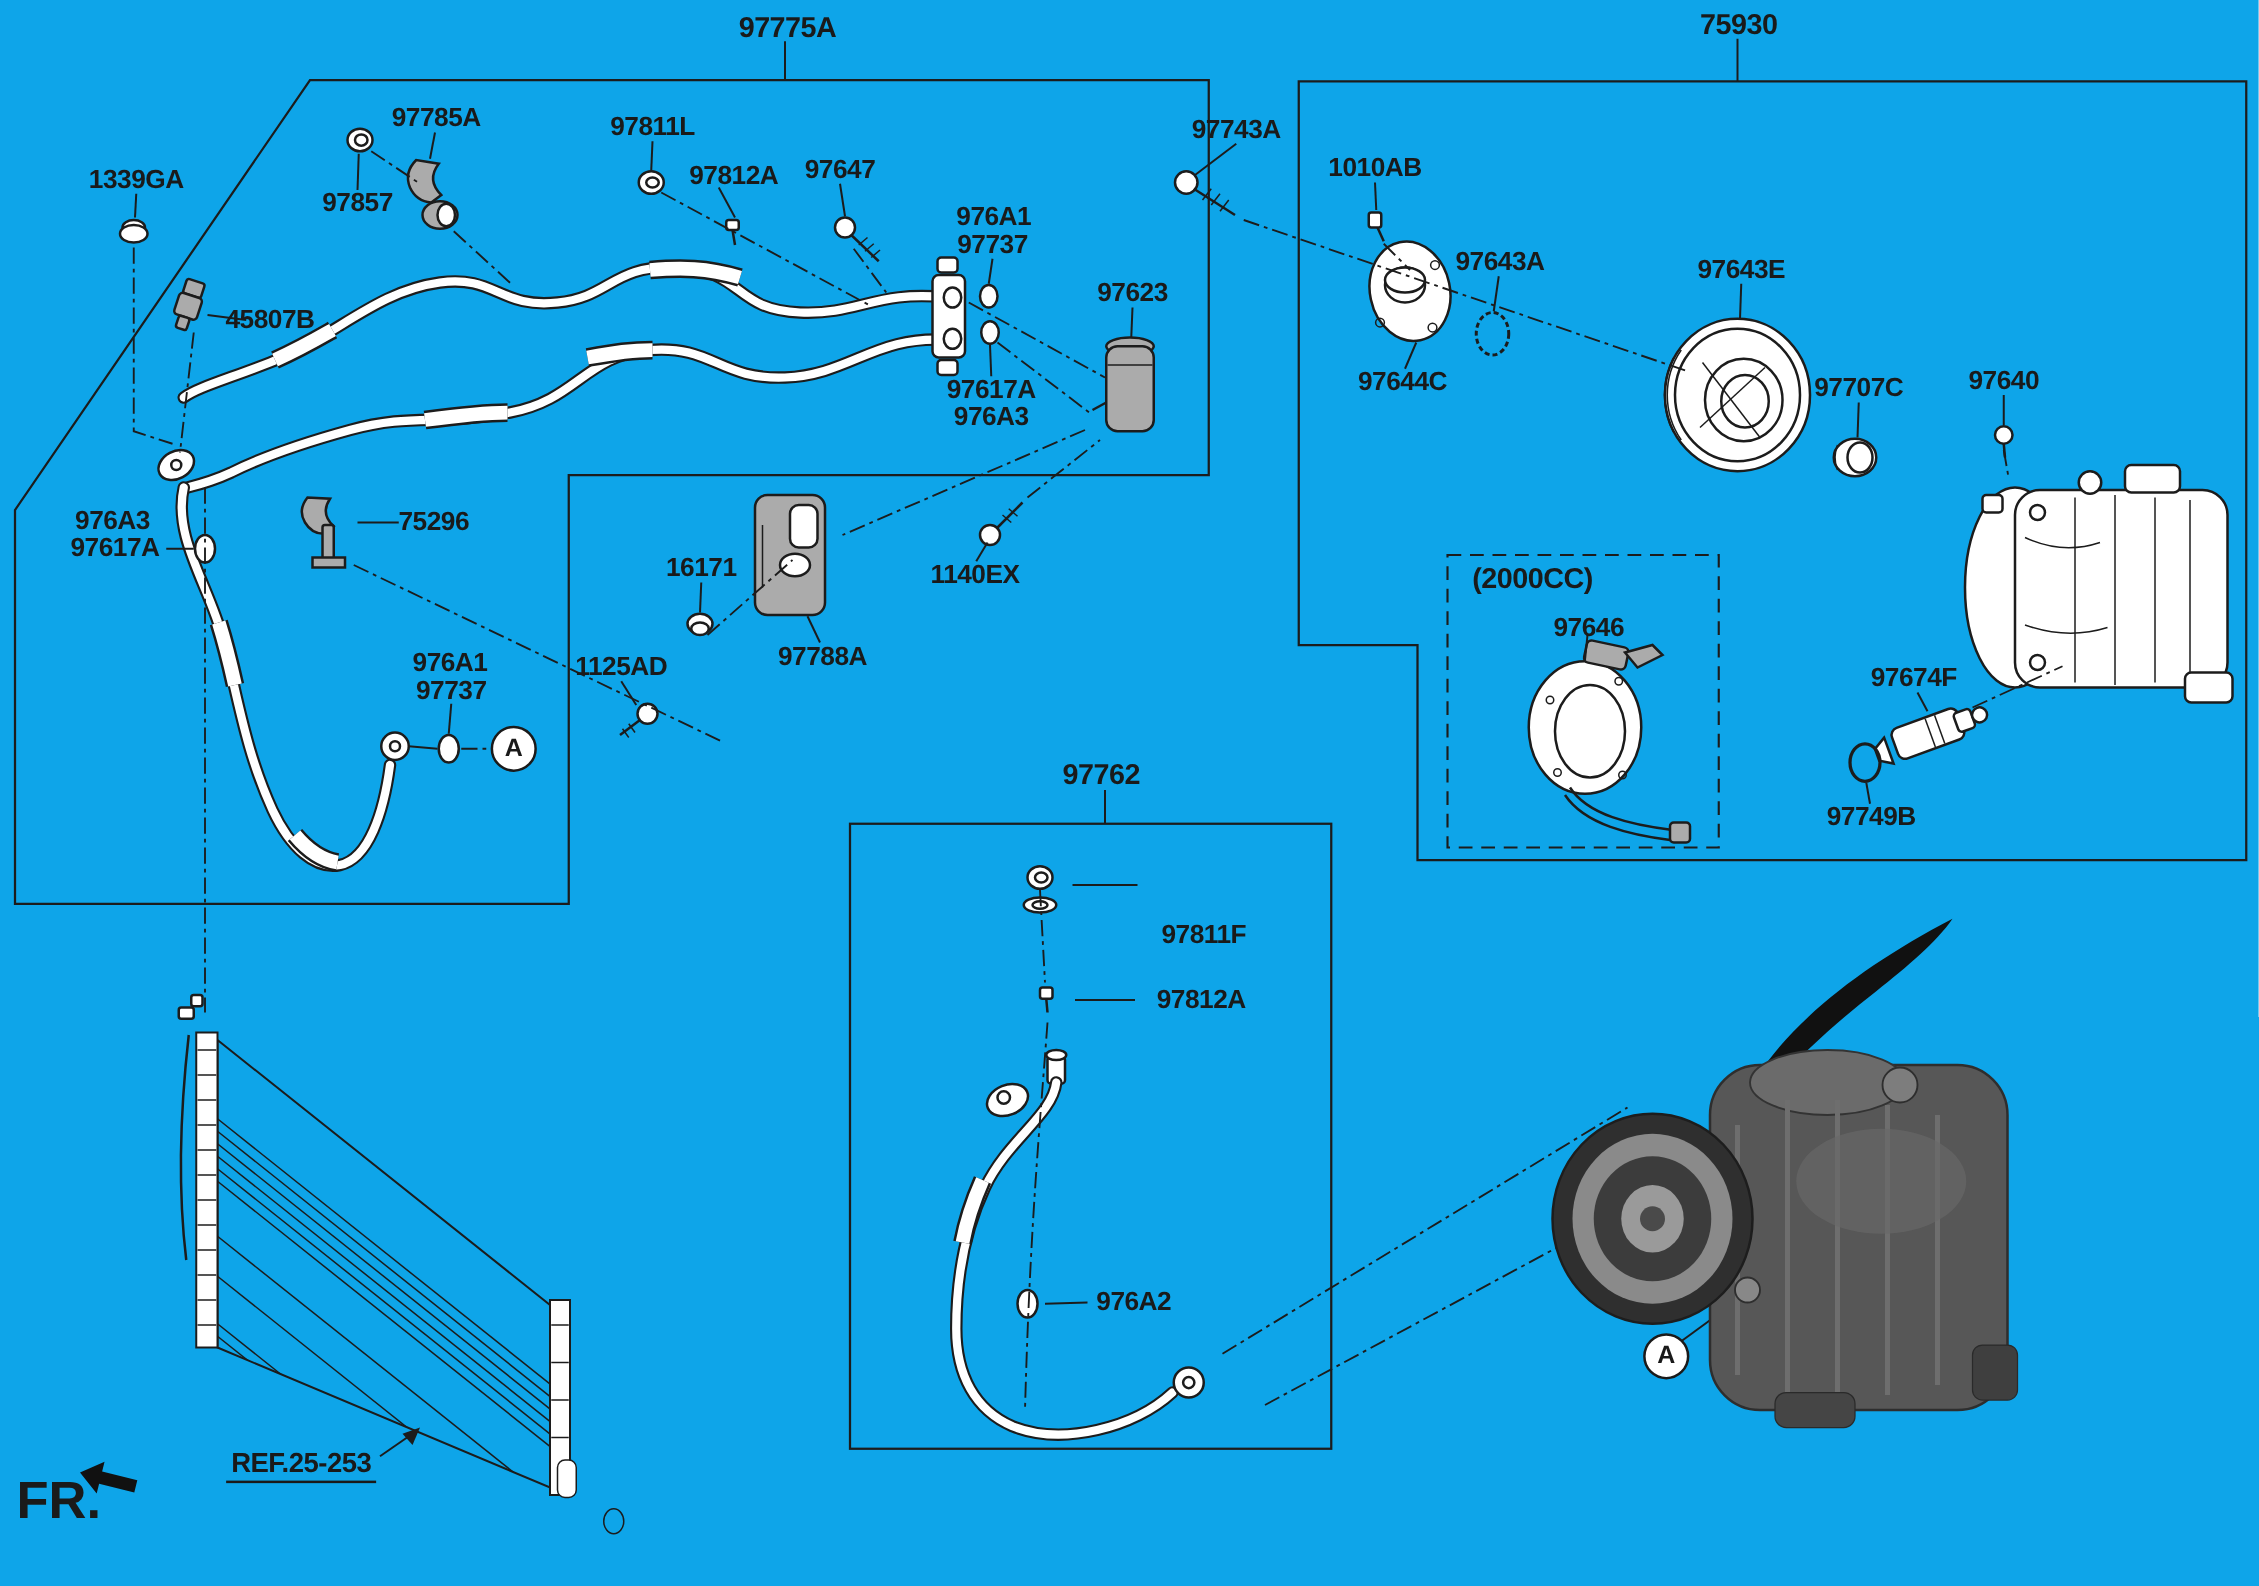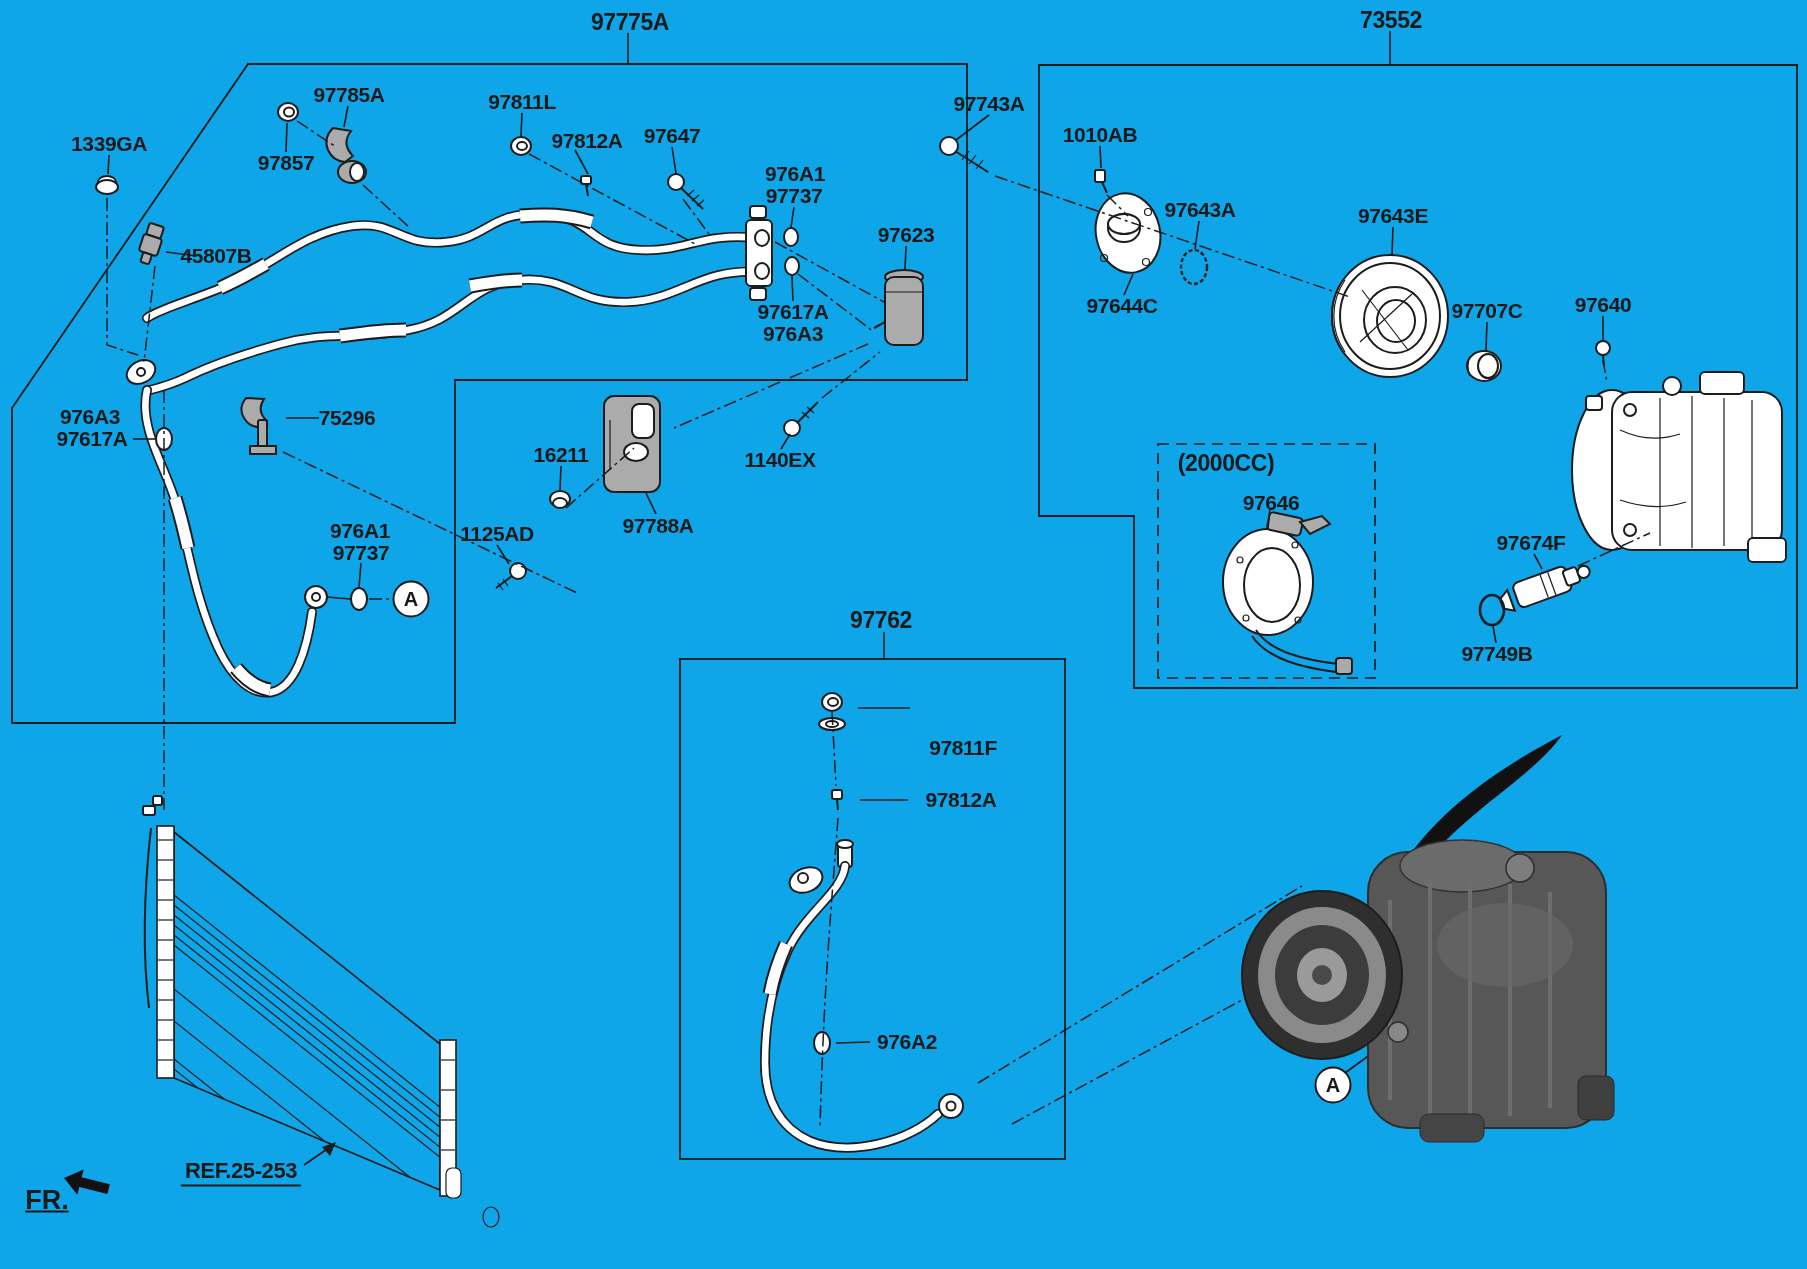--- a/index.html
+++ b/index.html
@@ -2,21 +2,21 @@
 <html><head>
 <meta charset="utf-8">
 <style>
   html,body{margin:0;padding:0;background:#fff;}
   .stage{position:relative;width:1807px;height:1269px;background:#0ea5e9;overflow:hidden;
          font-family:"Liberation Sans",sans-serif;}
   .stage svg{position:absolute;left:0;top:0;}
   .lbl{position:absolute;transform:translate(-50%,-50%);font:bold 21px "Liberation Sans",sans-serif;
        color:#1a1a1a;white-space:nowrap;letter-spacing:-0.4px;}
   .big{font-size:23px;}
-  .frlbl{font-size:27px;letter-spacing:0;text-decoration:underline;}
+  .frlbl{font-size:42px;letter-spacing:0;}
   .reflbl{font-size:22px;border-bottom:2.2px solid #1a1a1a;padding:0 4px 1px 4px;text-align:right;}
   .amark{position:absolute;transform:translate(-50%,-50%);width:33px;height:33px;border:2.4px solid #1a1a1a;
          border-radius:50%;display:flex;align-items:center;justify-content:center;
          font:bold 20px "Liberation Sans",sans-serif;color:#1a1a1a;background:#fff;}
   
   .bx{fill:none;stroke:#1c1c1c;stroke-width:1.8;}
   .dsh{fill:none;stroke:#1c1c1c;stroke-width:1.7;stroke-dasharray:11 7;}
   .ld{fill:none;stroke:#1c1c1c;stroke-width:1.6;}
   .dd{fill:none;stroke:#1c1c1c;stroke-width:1.5;stroke-dasharray:13 4 3 4;}
   .po{fill:none;stroke:#1c1c1c;stroke-width:10;stroke-linecap:round;}
@@ -386,40 +386,40 @@
     <g transform="translate(64,1178) rotate(14)">
       <polygon points="46,-5 17,-5 17,-13 0,0 17,13 17,5 46,5" fill="#111"></polygon>
     </g>
     <line class="ld" x1="304" y1="1165" x2="330" y2="1147"></line>
     <polygon points="336,1142 322,1147 330,1156" fill="#1c1c1c"></polygon>
     <ellipse cx="491" cy="1217" rx="8" ry="10" class="thin"></ellipse>
   </g>
 </svg>
 
   <div class="lbl big" style="left:630px;top:22px">97775A</div>
-  <div class="lbl big" style="left:1391px;top:20px">73552</div>
+  <div class="lbl big" style="left:1391px;top:20px">75930</div>
   <div class="lbl big" style="left:881px;top:620px">97762</div>
   <div class="lbl big" style="left:1226px;top:463px">(2000CC)</div>
 
   <div class="lbl" style="left:109px;top:144px">1339GA</div>
   <div class="lbl" style="left:286px;top:163px">97857</div>
   <div class="lbl" style="left:349px;top:95px">97785A</div>
   <div class="lbl" style="left:522px;top:102px">97811L</div>
   <div class="lbl" style="left:587px;top:141px">97812A</div>
   <div class="lbl" style="left:672px;top:136px">97647</div>
   <div class="lbl" style="left:795px;top:174px">976A1</div>
   <div class="lbl" style="left:794px;top:196px">97737</div>
   <div class="lbl" style="left:906px;top:235px">97623</div>
   <div class="lbl" style="left:793px;top:312px">97617A</div>
   <div class="lbl" style="left:793px;top:334px">976A3</div>
   <div class="lbl" style="left:216px;top:256px">45807B</div>
   <div class="lbl" style="left:90px;top:417px">976A3</div>
   <div class="lbl" style="left:92px;top:439px">97617A</div>
   <div class="lbl" style="left:347px;top:418px">75296</div>
-  <div class="lbl" style="left:561px;top:455px">16211</div>
+  <div class="lbl" style="left:561px;top:455px">16171</div>
   <div class="lbl" style="left:658px;top:526px">97788A</div>
   <div class="lbl" style="left:780px;top:460px">1140EX</div>
   <div class="lbl" style="left:497px;top:534px">1125AD</div>
   <div class="lbl" style="left:360px;top:531px">976A1</div>
   <div class="lbl" style="left:361px;top:553px">97737</div>
 
   <div class="lbl" style="left:963px;top:748px">97811F</div>
   <div class="lbl" style="left:961px;top:800px">97812A</div>
   <div class="lbl" style="left:907px;top:1042px">976A2</div>
 

